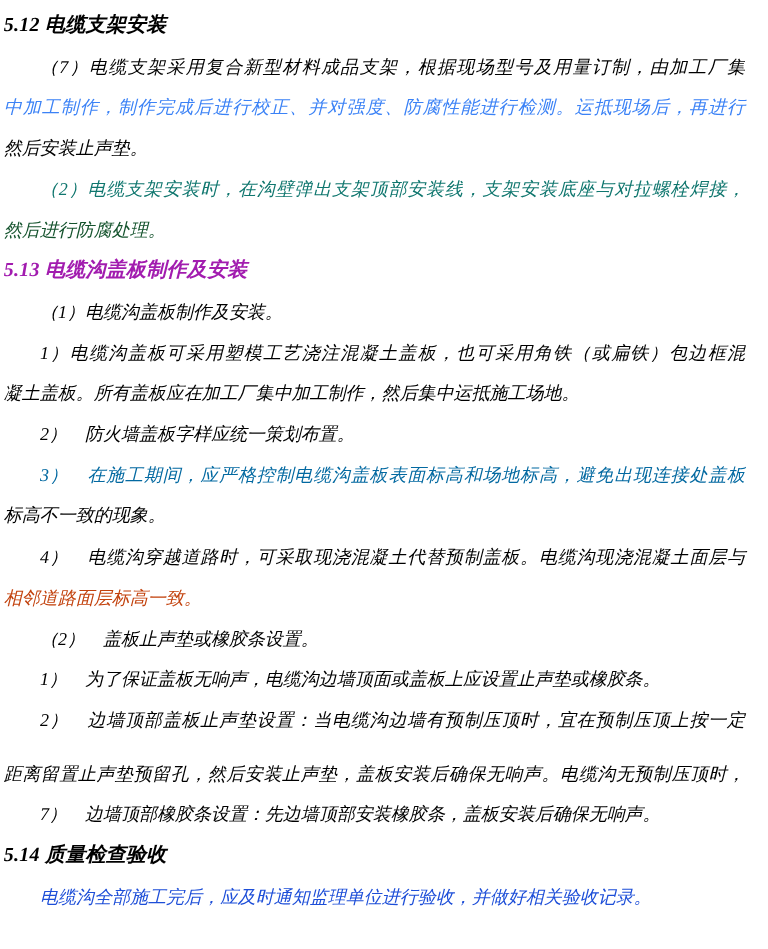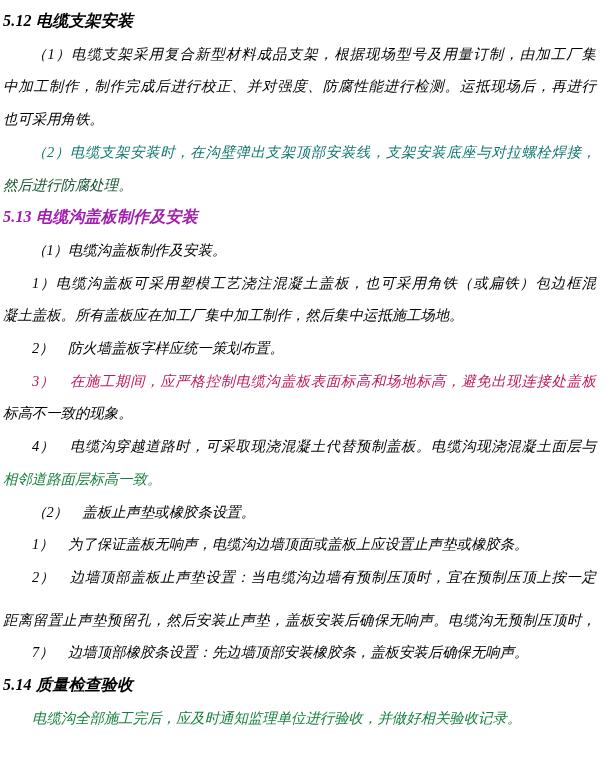--- a/index.html
+++ b/index.html
@@ -42,61 +42,61 @@
   }
 </style>
 </head>
 <body>
 
 <div class="page" id="doc-page" style="background: rgb(255, 255, 255);">
     <div class="block heading">
       <div class="line end" style="color: rgb(0, 0, 0);">5.12 电缆支架安装</div>
     </div>
     <div class="block para">
-      <div class="line indent" style="color: rgb(0, 0, 0);">（1）电缆支架采用复合新型材料成品支架，根据现场型号及用量订制，由加工厂集</div>
-      <div class="line" style="color: #000000;">中加工制作，制作完成后进行校正、并对强度、防腐性能进行检测。运抵现场后，再进行</div>
-      <div class="line end" style="color: rgb(0, 0, 0);">也可采用角铁。</div>
+      <div class="line indent" style="color: rgb(0, 0, 0);">（7）电缆支架采用复合新型材料成品支架，根据现场型号及用量订制，由加工厂集</div>
+      <div class="line" style="color: #3b82f6;">中加工制作，制作完成后进行校正、并对强度、防腐性能进行检测。运抵现场后，再进行</div>
+      <div class="line end" style="color: rgb(0, 0, 0);">然后安装止声垫。</div>
     </div>
     <div class="block para">
       <div class="line indent" style="color: #0f766e;">（2）电缆支架安装时，在沟壁弹出支架顶部安装线，支架安装底座与对拉螺栓焊接，</div>
       <div class="line end" style="color: #14532d;">然后进行防腐处理。</div>
     </div>
     <div class="block heading">
       <div class="line end" style="color: #a21caf;">5.13 电缆沟盖板制作及安装</div>
     </div>
     <div class="block para">
       <div class="line indent end" style="color: rgb(0, 0, 0);">（1）电缆沟盖板制作及安装。</div>
     </div>
     <div class="block para">
       <div class="line indent" style="color: rgb(0, 0, 0);">1）电缆沟盖板可采用塑模工艺浇注混凝土盖板，也可采用角铁（或扁铁）包边框混</div>
       <div class="line end" style="color: rgb(0, 0, 0);">凝土盖板。所有盖板应在加工厂集中加工制作，然后集中运抵施工场地。</div>
     </div>
     <div class="block para">
       <div class="line indent end" style="color: rgb(0, 0, 0);">2）　防火墙盖板字样应统一策划布置。</div>
     </div>
     <div class="block para">
-      <div class="line indent" style="color: #be185d;">3）　在施工期间，应严格控制电缆沟盖板表面标高和场地标高，避免出现连接处盖板</div>
+      <div class="line indent" style="color: #0369a1;">3）　在施工期间，应严格控制电缆沟盖板表面标高和场地标高，避免出现连接处盖板</div>
       <div class="line end" style="color: rgb(0, 0, 0);">标高不一致的现象。</div>
     </div>
     <div class="block para">
       <div class="line indent" style="color: rgb(0, 0, 0);">4）　电缆沟穿越道路时，可采取现浇混凝土代替预制盖板。电缆沟现浇混凝土面层与</div>
-      <div class="line end" style="color: #15803d;">相邻道路面层标高一致。</div>
+      <div class="line end" style="color: #c2410c;">相邻道路面层标高一致。</div>
     </div>
     <div class="block para">
       <div class="line indent end" style="color: rgb(0, 0, 0);">（2）　盖板止声垫或橡胶条设置。</div>
     </div>
     <div class="block para">
       <div class="line indent end" style="color: rgb(0, 0, 0);">1）　为了保证盖板无响声，电缆沟边墙顶面或盖板上应设置止声垫或橡胶条。</div>
     </div>
     <div class="block para">
       <div class="line indent" style="color: rgb(0, 0, 0);">2）　边墙顶部盖板止声垫设置：当电缆沟边墙有预制压顶时，宜在预制压顶上按一定</div>
       <div class="line" style="color: rgb(0, 0, 0); margin-top: 10px;">距离留置止声垫预留孔，然后安装止声垫，盖板安装后确保无响声。电缆沟无预制压顶时，</div>
     </div>
     <div class="block para">
       <div class="line indent end" style="color: rgb(0, 0, 0);">7）　边墙顶部橡胶条设置：先边墙顶部安装橡胶条，盖板安装后确保无响声。</div>
     </div>
     <div class="block heading">
       <div class="line end" style="color: rgb(0, 0, 0);">5.14 质量检查验收</div>
     </div>
     <div class="block para">
-      <div class="line indent end" style="color: #15803d;">电缆沟全部施工完后，应及时通知监理单位进行验收，并做好相关验收记录。</div>
+      <div class="line indent end" style="color: #1d4ed8;">电缆沟全部施工完后，应及时通知监理单位进行验收，并做好相关验收记录。</div>
     </div>
   </div>
 
 </body></html>

